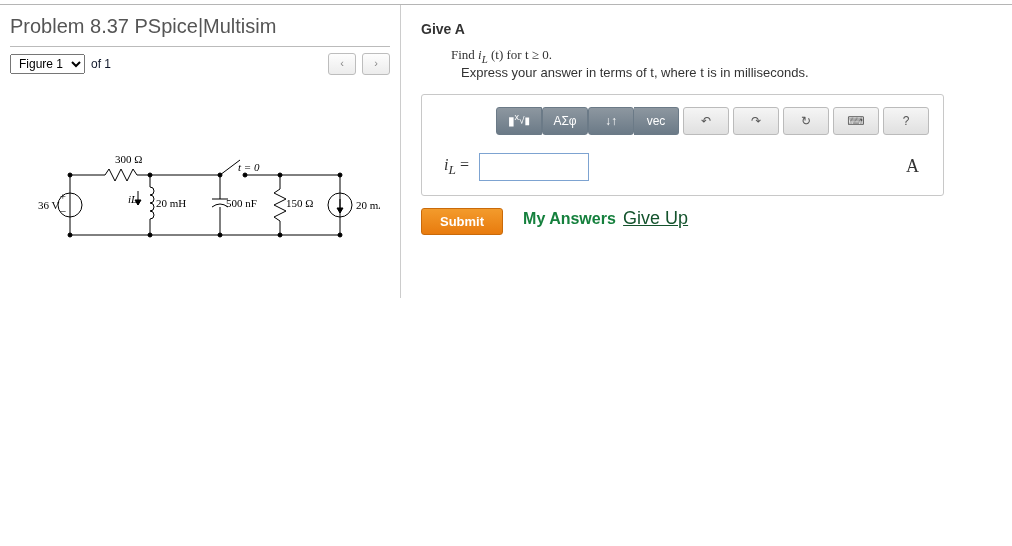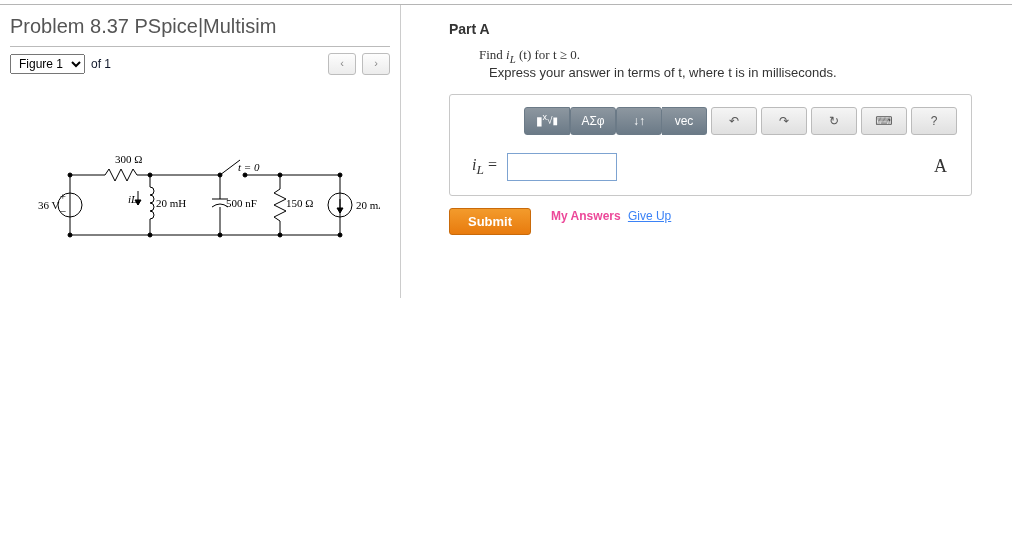--- a/index.html
+++ b/index.html
@@ -11,21 +11,20 @@
     width: 1012px;
   }
   .top-rule {
     border-top: 1px solid #b5b5b5;
     margin-top: 4px;
   }
   .container {
     display: flex;
     width: 859px;
     box-sizing: border-box;
-    gap: 28px;
   }
   .left-col {
     width: 435px;
     border-right: 1px solid #ccc;
     padding: 6px 10px 10px 10px;
     box-sizing: border-box;
   }
   .right-col {
     flex: 1;
     padding: 10px 20px 10px 20px;
@@ -163,28 +162,28 @@
     background: linear-gradient(#f39b2c,#e87b0e);
     border: 1px solid #c96a0a;
     color: #fff;
     font-weight: bold;
     font-size: 13px;
     padding: 5px 18px;
     border-radius: 3px;
     cursor: pointer;
   }
   .my-answers {
-    color: #ec4899;
+    color: #15803d;
     font-weight: bold;
-    font-size: 12px;
+    font-size: 16px;
   }
   .giveup {
-    color: #3b82f6;
+    color: #14532d;
     text-decoration: underline;
-    font-size: 12px;
+    font-size: 18px;
     cursor: pointer;
   }
   .circuit-wrap {
     padding: 60px 10px 20px 10px;
   }
   svg text {
     font-family: 'Times New Roman', serif;
     font-size: 11px;
     fill: #000;
   }
@@ -265,21 +264,21 @@
         <text x="136" y="62">20 mH</text>
         <text x="218" y="26" font-style="italic">t = 0</text>
         <text x="206" y="62">500 nF</text>
         <text x="266" y="62">150 Ω</text>
         <text x="336" y="64">20 mA</text>
       </svg>
     </div>
   </div>
 
   <div class="right-col">
-    <div class="part-label">Part A</div>
+    <div class="part-label">Give A</div>
     <div class="prompt">
       <span style="font-family:'Times New Roman',serif;">
         <span>Find </span><i><span>i</span><sub>L</sub></i><span> (t)</span><span> for t ≥ 0.</span>
       </span>
     </div>
     <div class="bold-prompt">Express your answer in terms of t, where t is in milliseconds.</div>
 
     <div class="answer-box">
       <div class="toolbar">
         <div class="tb-group">

